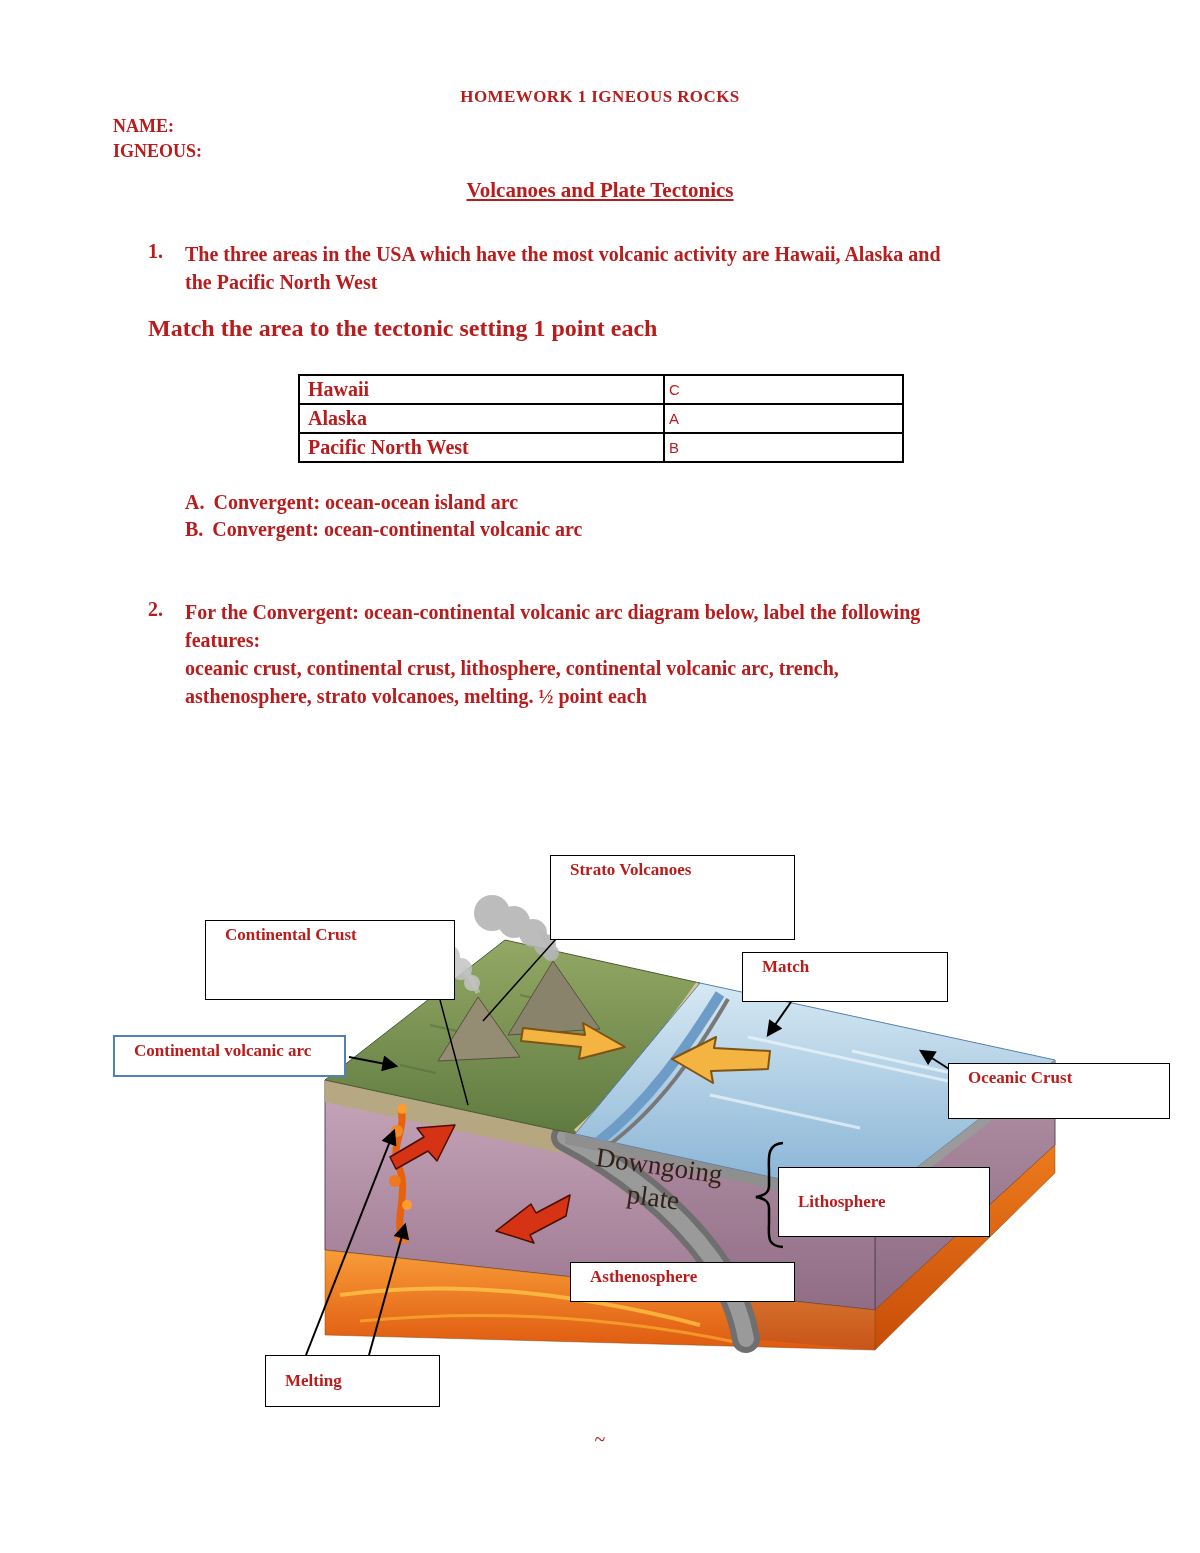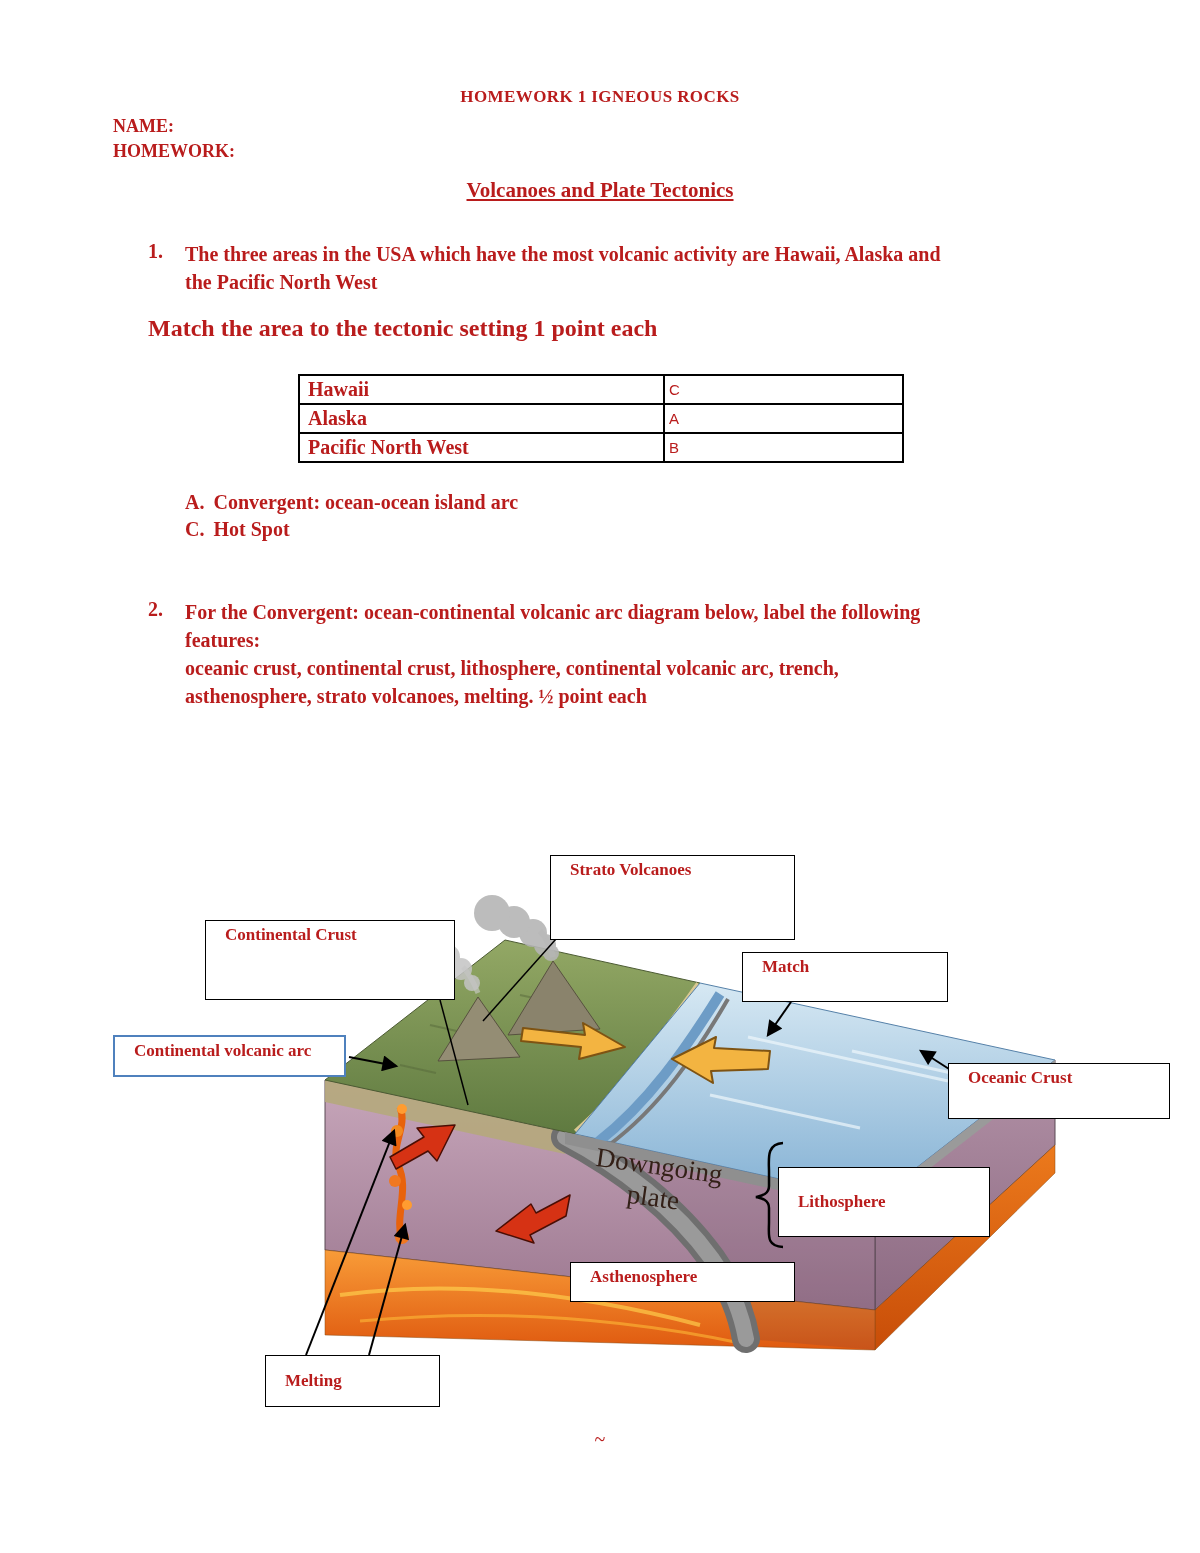--- a/index.html
+++ b/index.html
@@ -29,21 +29,21 @@
   .lbl.blue{border:2px solid #4f81bd}
   .footer-mark{left:0;width:1200px;top:1428px;text-align:center;font-size:20px}
 </style>
 </head>
 <body>
 
 <div class="page">
 
   <div class="abs doc-title">HOMEWORK 1 IGNEOUS ROCKS</div>
   <div class="abs meta" style="top:116px">NAME:</div>
-  <div class="abs meta" style="top:141px">HOMEWORK:</div>
+  <div class="abs meta" style="top:141px">IGNEOUS:</div>
   <div class="abs subtitle"><span>Volcanoes and Plate Tectonics</span></div>
 
   <div class="abs q-num" style="top:240px">1.</div>
   <div class="abs q-body" style="top:240px">
     <div>The three areas in the USA which have the most volcanic activity are Hawaii, Alaska and</div>
     <div>the Pacific North West</div>
   </div>
 
   <div class="abs match">Match the area to the tectonic setting 1 point each</div>
 
@@ -59,21 +59,21 @@
     </tr>
     <tr>
       <td class="area">Pacific North West</td>
       <td class="ans">B</td>
     </tr>
   </tbody>
     </table>
 
   <div class="abs options">
     <div><span class="opt-label">A.</span><span>Convergent: ocean-ocean island arc</span></div>
-    <div><span class="opt-label">C.</span><span>Hot Spot</span></div>
+    <div><span class="opt-label">B.</span><span>Convergent: ocean-continental volcanic arc</span></div>
   </div>
 
   <div class="abs q-num" style="top:598px">2.</div>
   <div class="abs q-body" style="top:598px">
     <div>For the Convergent: ocean-continental volcanic arc diagram below, label the following</div>
     <div>features:</div>
     <div>oceanic crust, continental crust, lithosphere, continental volcanic arc, trench,</div>
     <div>asthenosphere, strato volcanoes, melting. ½ point each</div>
   </div>
 

